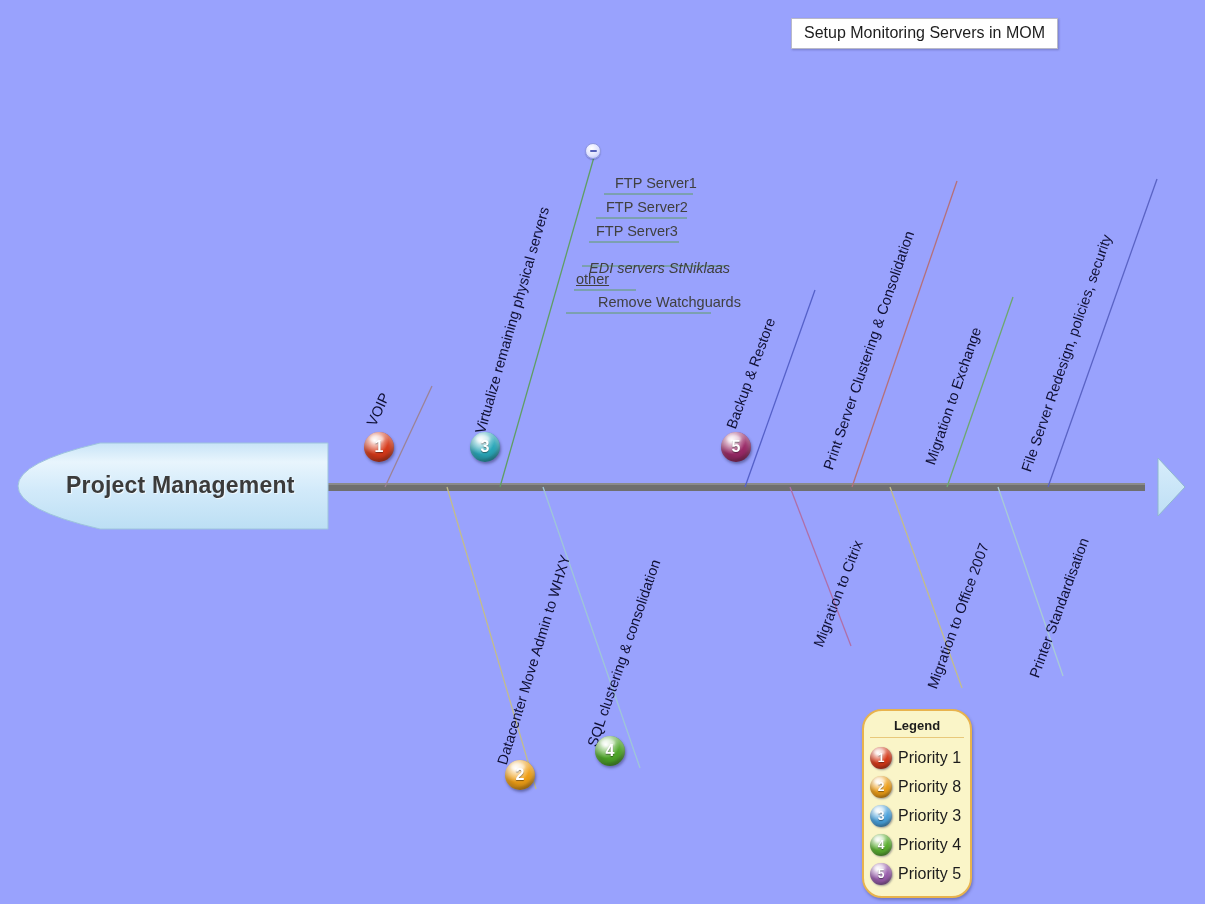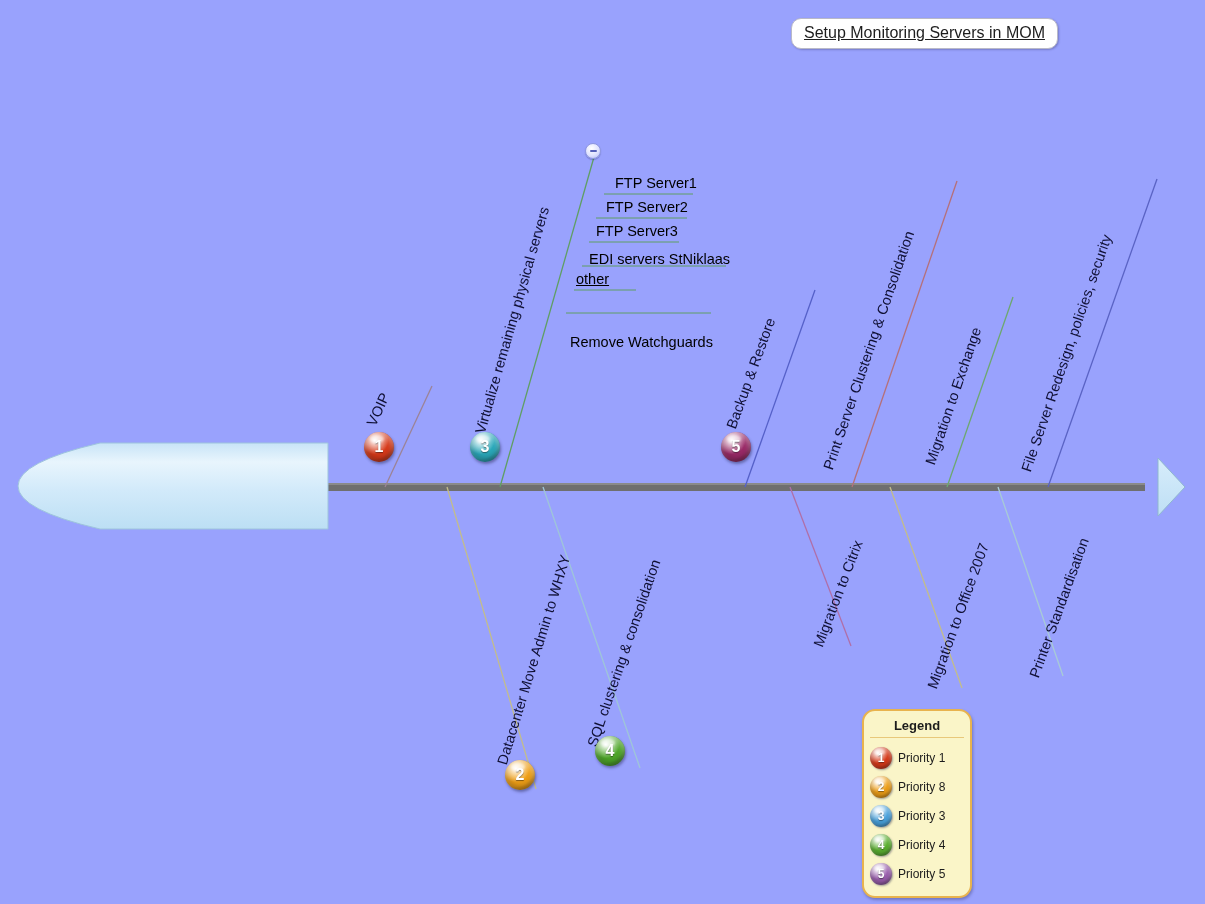--- a/index.html
+++ b/index.html
@@ -27,28 +27,27 @@
     width: 1205px;
     height: 904px;
     pointer-events: none;
   }
 
   
   .note-box {
     position: absolute;
     background: #ffffff;
     border: 1px solid #b9b9c8;
-    border-radius: 10px;
+    border-radius: 0;
     box-shadow: 1px 1px 2px rgba(40,40,90,0.30);
     font-size: 16px;
     color: #1d1d1d;
     padding: 5px 12px 6px 12px;
     white-space: nowrap;
     line-height: 1.15;
-    text-decoration: underline;
   }
   #note-0 { left: 791px; top: 18px; }
   #note-1 { left: 783px; top: 66px; }
   #fish-head-label {
     position: absolute;
     left: 66px;
     top: 472px;
     font-size: 23px;
     font-weight: bold;
     color: #3b3b3b;
@@ -64,21 +63,21 @@
     color: #101034;
     white-space: nowrap;
     transform-origin: 0 50%;
     line-height: 1;
   }
 
   
   .sub-label {
     position: absolute;
     font-size: 14.5px;
-    color: #000000;
+    color: #404040;
     white-space: nowrap;
     line-height: 1;
   }
 
   
   .badge {
     position: absolute;
     width: 30px;
     height: 30px;
     border-radius: 50%;
@@ -127,21 +126,21 @@
   }
 
   
   #legend {
     position: absolute;
     left: 862px;
     top: 709px;
     width: 94px;
     background: #faf5c8;
     border: 2px solid #e8b34e;
-    border-radius: 13px;
+    border-radius: 20px;
     box-shadow: 1px 2px 3px rgba(40,40,90,0.35);
     padding: 7px 6px 8px 6px;
   }
   #legend-title {
     text-align: center;
     font-size: 13px;
     font-weight: bold;
     color: #1c1c1c;
     padding-bottom: 4px;
     border-bottom: 1px solid #e8c87a;
@@ -174,21 +173,21 @@
     content: "";
     position: absolute;
     top: 2px; left: 4px;
     width: 11px; height: 6px;
     border-radius: 50%;
     background: rgba(255,255,255,0.55);
     filter: blur(1px);
   }
   .legend-badge > span { position: relative; z-index: 2; }
   .legend-text {
-    font-size: 12px;
+    font-size: 16px;
     color: #1c1c1c;
     white-space: nowrap;
   }
 </style>
 </head>
 <body style="background: rgb(153, 162, 253);">
 
 <div id="canvas">
 
   <svg class="svg-layer" id="line-layer" viewBox="0 0 1205 904" width="1205" height="904">
@@ -226,20 +225,21 @@
     <line x1="604" y1="194" x2="693" y2="194" stroke="#5f9e63" stroke-width="1"></line>
     <line x1="596" y1="218" x2="687" y2="218" stroke="#5f9e63" stroke-width="1"></line>
     <line x1="589" y1="242" x2="679" y2="242" stroke="#5f9e63" stroke-width="1"></line>
     <line x1="582" y1="266" x2="726" y2="266" stroke="#5f9e63" stroke-width="1"></line>
     <line x1="574" y1="290" x2="636" y2="290" stroke="#5f9e63" stroke-width="1"></line>
     <line x1="566" y1="313" x2="711" y2="313" stroke="#5f9e63" stroke-width="1"></line>
 
     <path d="M 328,443 L 328,529 L 100,529 Q 18,510 18,486 Q 18,462 100,443 Z" fill="url(#headGrad)" stroke="#9ec4dd" stroke-width="1"></path>
   </svg>
 
+  <div id="fish-head-label">Project Management</div>
 
   <div class="note-box" id="note-0">
     <span>Setup Monitoring Servers in MOM</span>
   </div>
 
   <div id="collapse-icon">
     <div class="minus"></div>
   </div>
 
   <div class="branch-label" style="left:371px; top:418px; transform:rotate(-65deg);">VOIP</div>
@@ -260,23 +260,23 @@
 
   <div class="branch-label" style="left:818px; top:639px; transform:rotate(-69deg);">Migration to Citrix</div>
 
   <div class="branch-label" style="left:932px; top:681px; transform:rotate(-70deg);">Migration to Office 2007</div>
 
   <div class="branch-label" style="left:1034px; top:670px; transform:rotate(-70deg);">Printer Standardisation</div>
 
   <div class="sub-label" style="left:615px; top:176px;">FTP Server1</div>
   <div class="sub-label" style="left:606px; top:200px;text-align:center;">FTP Server2</div>
   <div class="sub-label" style="left:596px; top:224px;">FTP Server3</div>
-  <div class="sub-label" style="left:589px; top:252px;">EDI servers StNiklaas</div>
+  <div class="sub-label" style="left:589px; top:261px;font-style:italic;">EDI servers StNiklaas</div>
   <div class="sub-label" style="left:576px; top:272px;text-decoration:underline;">other</div>
-  <div class="sub-label" style="left:570px; top:295px;margin-top:40px;">Remove Watchguards</div>
+  <div class="sub-label" style="left:598px; top:295px;">Remove Watchguards</div>
 
   <div class="badge" id="badge-voip" style="left: 364px; top: 432px; background: radial-gradient(circle at 36% 28%, rgb(255, 255, 255) 0%, rgb(216, 58, 26) 48%, rgb(216, 58, 26) 62%, rgba(0, 0, 0, 0.45) 100%), rgb(216, 58, 26);">
     <span>1</span>
   </div>
   <div class="badge" id="badge-virtualize" style="left: 470px; top: 432px; background: radial-gradient(circle at 36% 28%, rgb(255, 255, 255) 0%, rgb(42, 169, 187) 48%, rgb(42, 169, 187) 62%, rgba(0, 0, 0, 0.45) 100%), rgb(42, 169, 187);">
     <span>3</span>
   </div>
   <div class="badge" id="badge-backup" style="left: 721px; top: 432px; background: radial-gradient(circle at 36% 28%, rgb(255, 255, 255) 0%, rgb(155, 42, 104) 48%, rgb(155, 42, 104) 62%, rgba(0, 0, 0, 0.45) 100%), rgb(155, 42, 104);">
     <span>5</span>
   </div>

